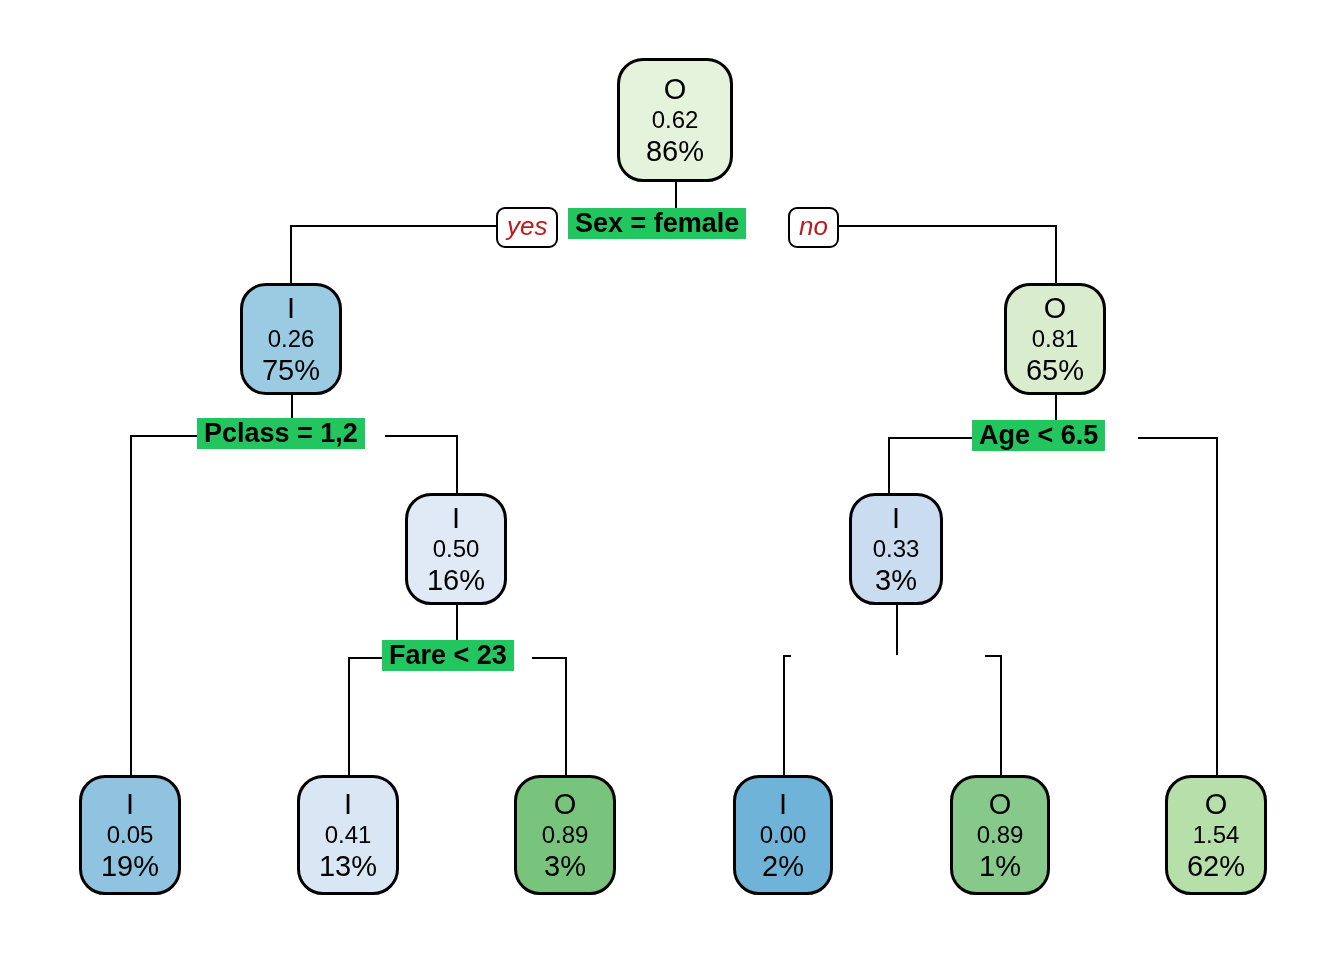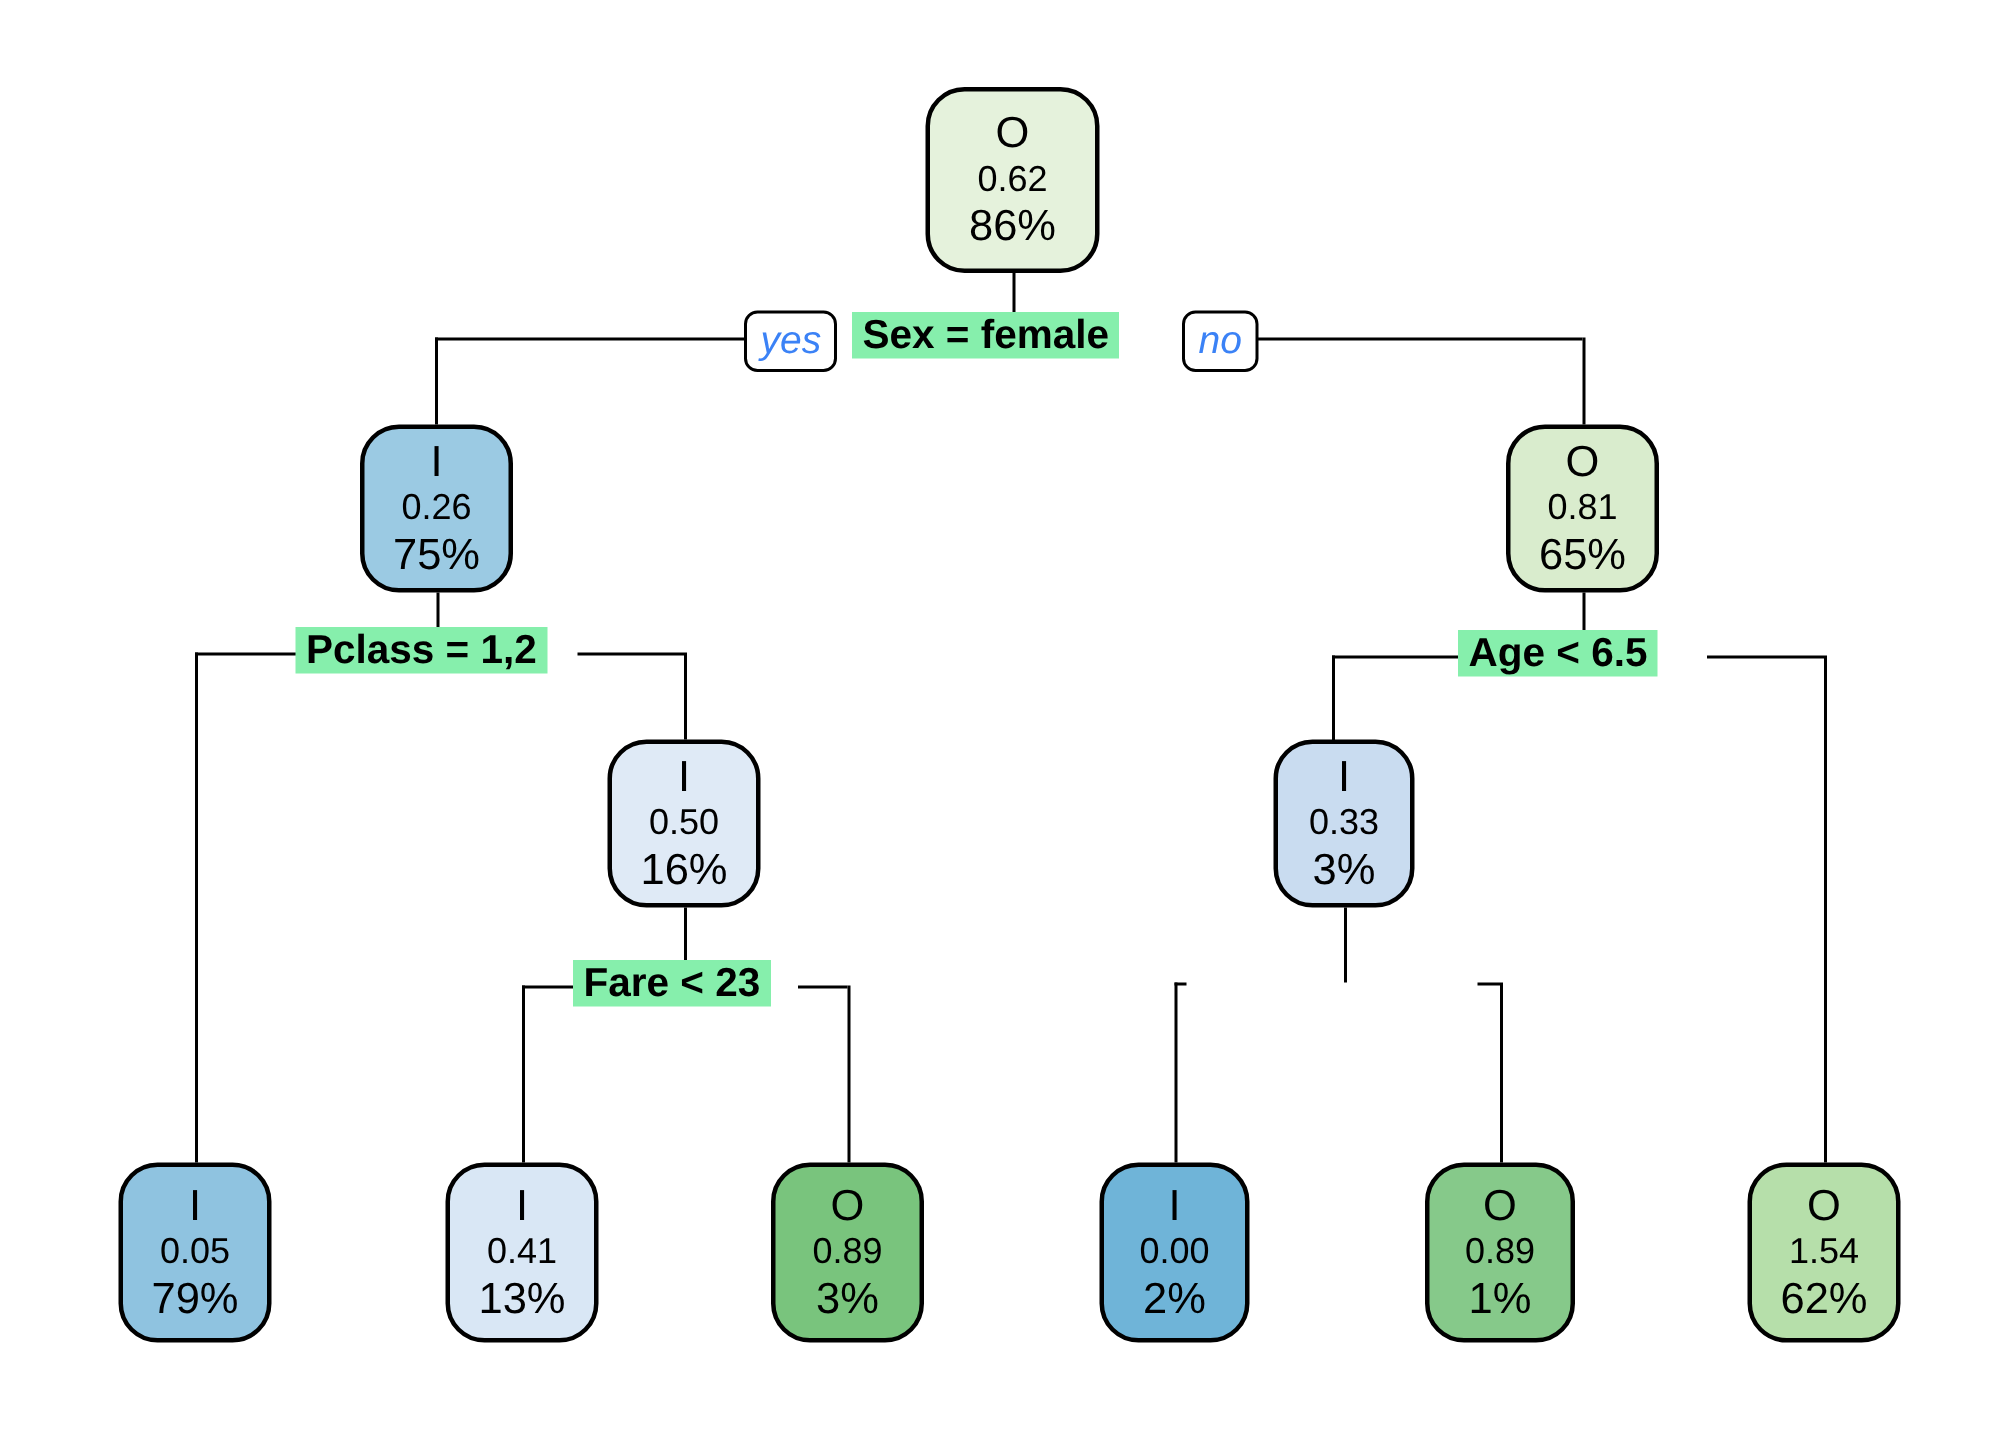--- a/index.html
+++ b/index.html
@@ -25,36 +25,36 @@
   .node .cls{font-size:29px;}
   .node .val{font-size:24px;}
   .node .pct{font-size:29px;}
 
   
   .split{
     position:absolute;
     font-weight:bold;
     font-size:27px;
     color:#000000;
-    background:#86efac;
+    background:#22c55e;
     padding:0 7px;
     white-space:nowrap;
     z-index:4;
     font-family:"Liberation Sans",sans-serif;
   }
 
   
   .yn{
     position:absolute;
     border:2.5px solid #000000;
     border-radius:9px;
     background:#ffffff;
     font-style:italic;
     font-size:26px;
-    color:#3b82f6;
+    color:#b91c1c;
     padding:2px 9px 4px 9px;
     z-index:5;
     white-space:nowrap;
     font-family:"Liberation Sans",sans-serif;
   }
 
   
   .h{position:absolute;height:0;border-top:2.5px solid #000000;z-index:1;}
   .v{position:absolute;width:0;border-left:2.5px solid #000000;z-index:1;}
 </style>
@@ -129,21 +129,21 @@
   <div class="split" style="left:382px;top:640px;">Fare &lt; 23</div>
 
   <div class="h" style="left:783px;top:655px;width:8px;"></div>
   <div class="h" style="left:985px;top:655px;width:15px;"></div>
   <div class="v" style="left:783px;top:655px;height:120px;"></div>
   <div class="v" style="left:1000px;top:655px;height:120px;"></div>
 
   <div class="node" style="left:79px;top:775px;width:102px;height:120px;background:#8fc3e0;">
     <span class="cls">I</span>
     <span class="val">0.05</span>
-    <span class="pct">79%</span>
+    <span class="pct">19%</span>
   </div>
 
   <div class="node" style="left:297px;top:775px;width:102px;height:120px;background:#d9e7f5;">
     <span class="cls">I</span>
     <span class="val">0.41</span>
     <span class="pct">13%</span>
   </div>
 
   <div class="node" style="left:514px;top:775px;width:102px;height:120px;background:#79c47d;">
     <span class="cls">O</span>

